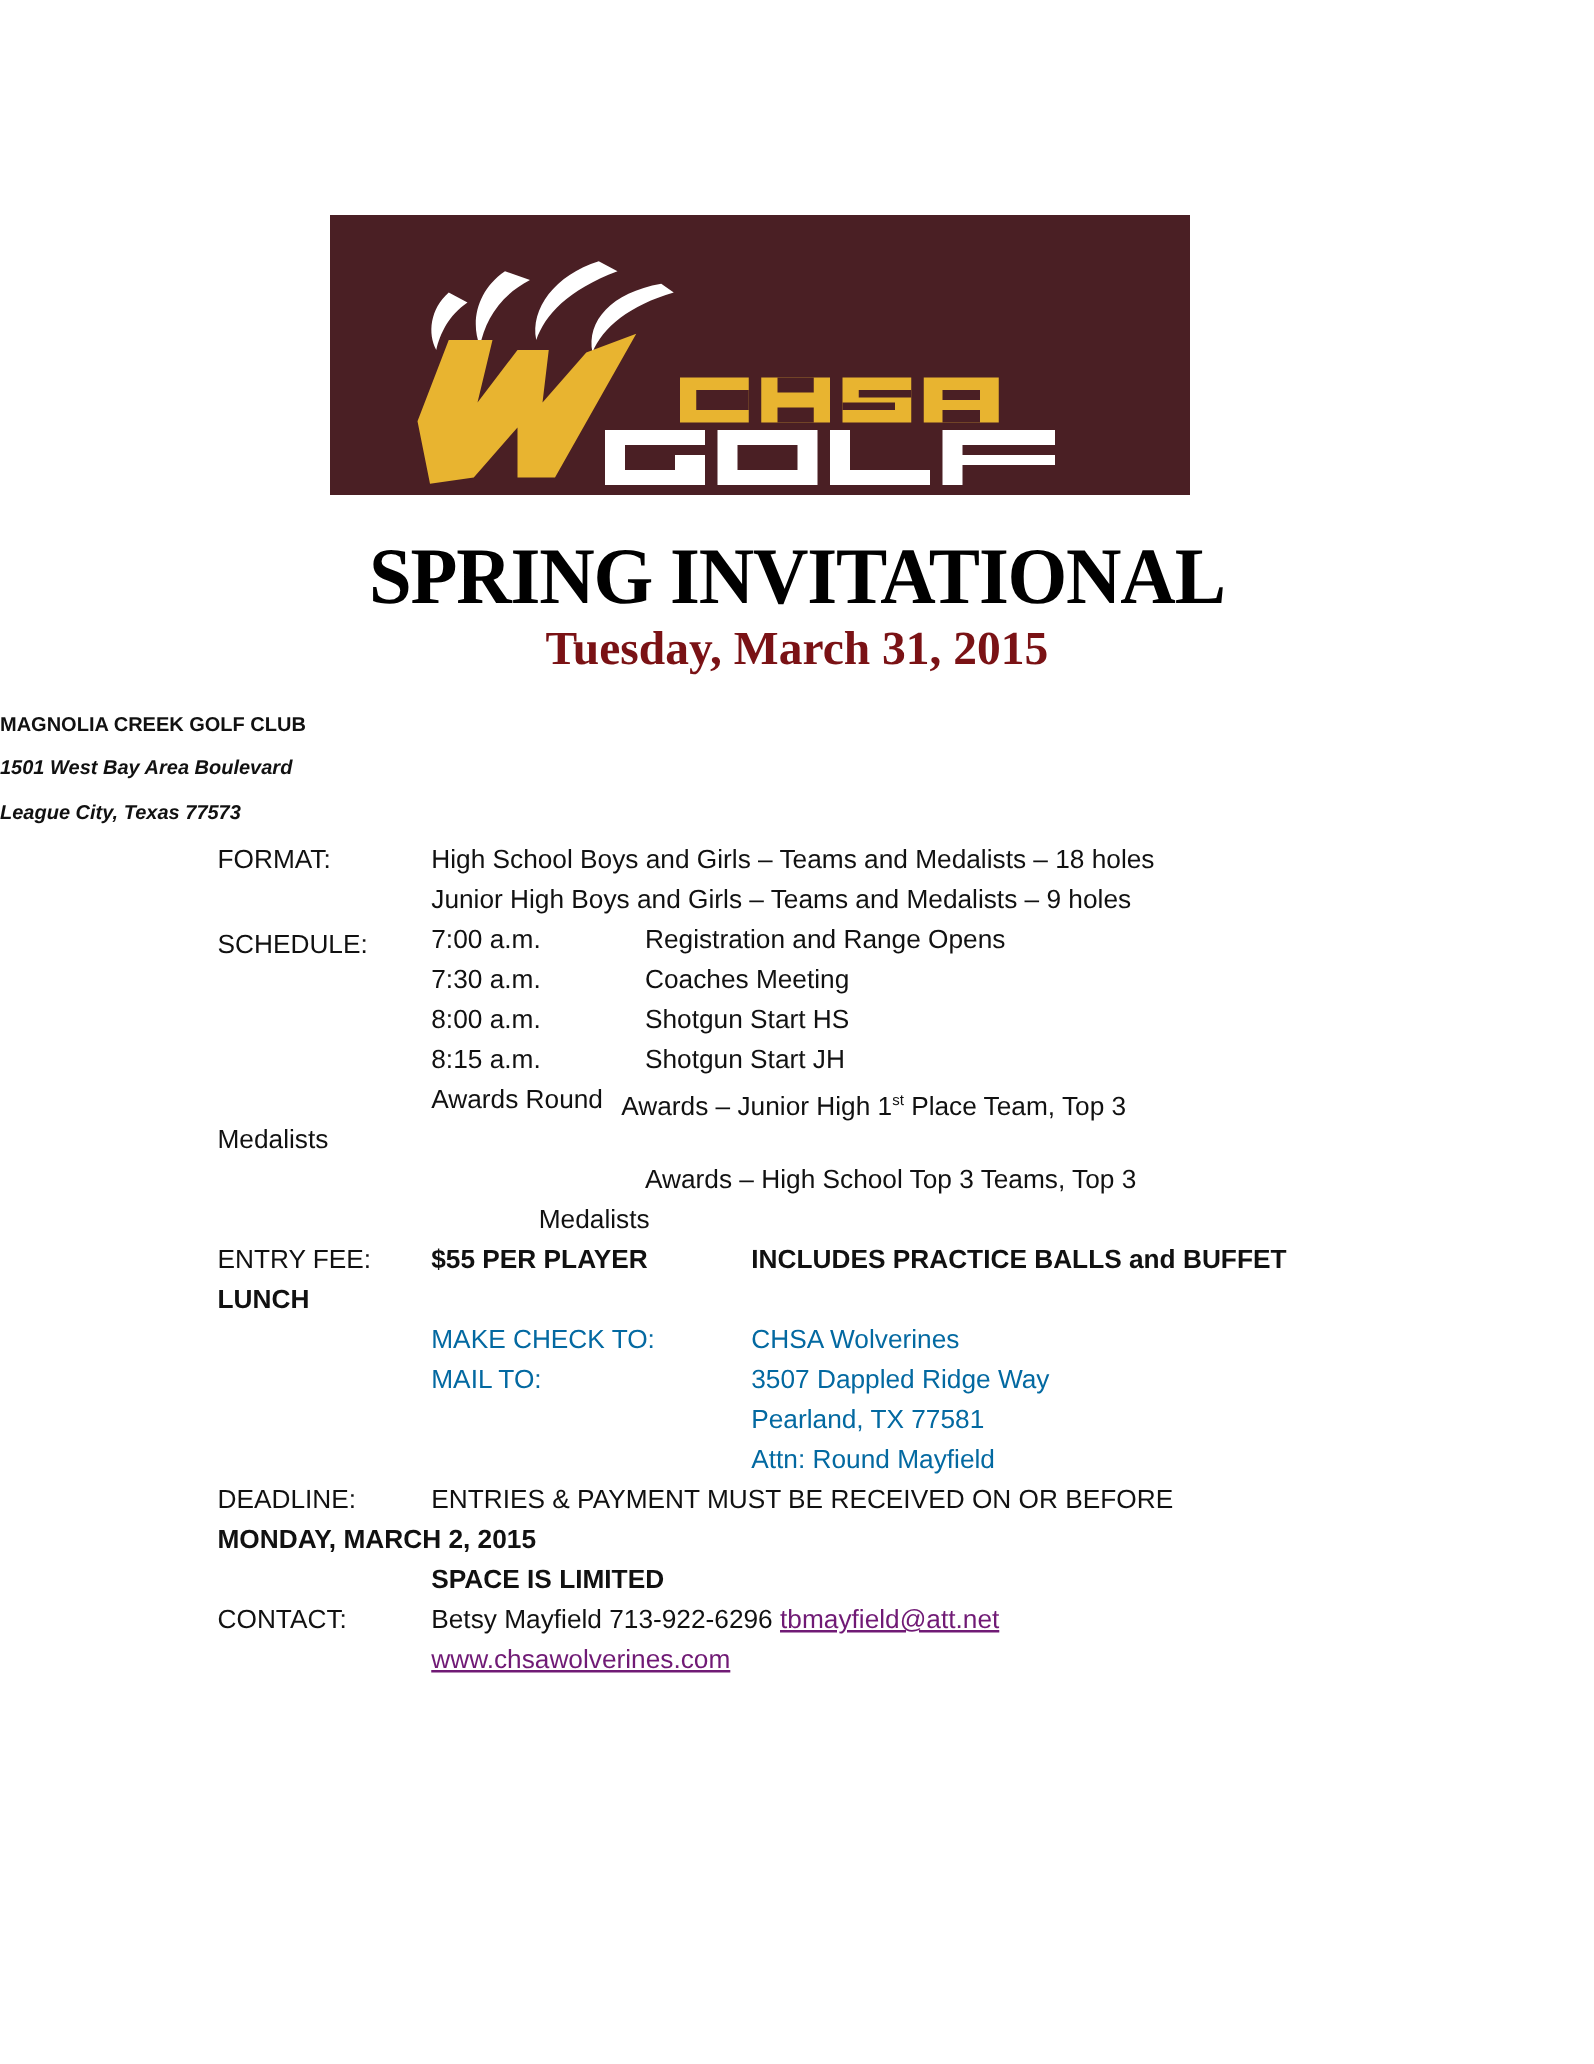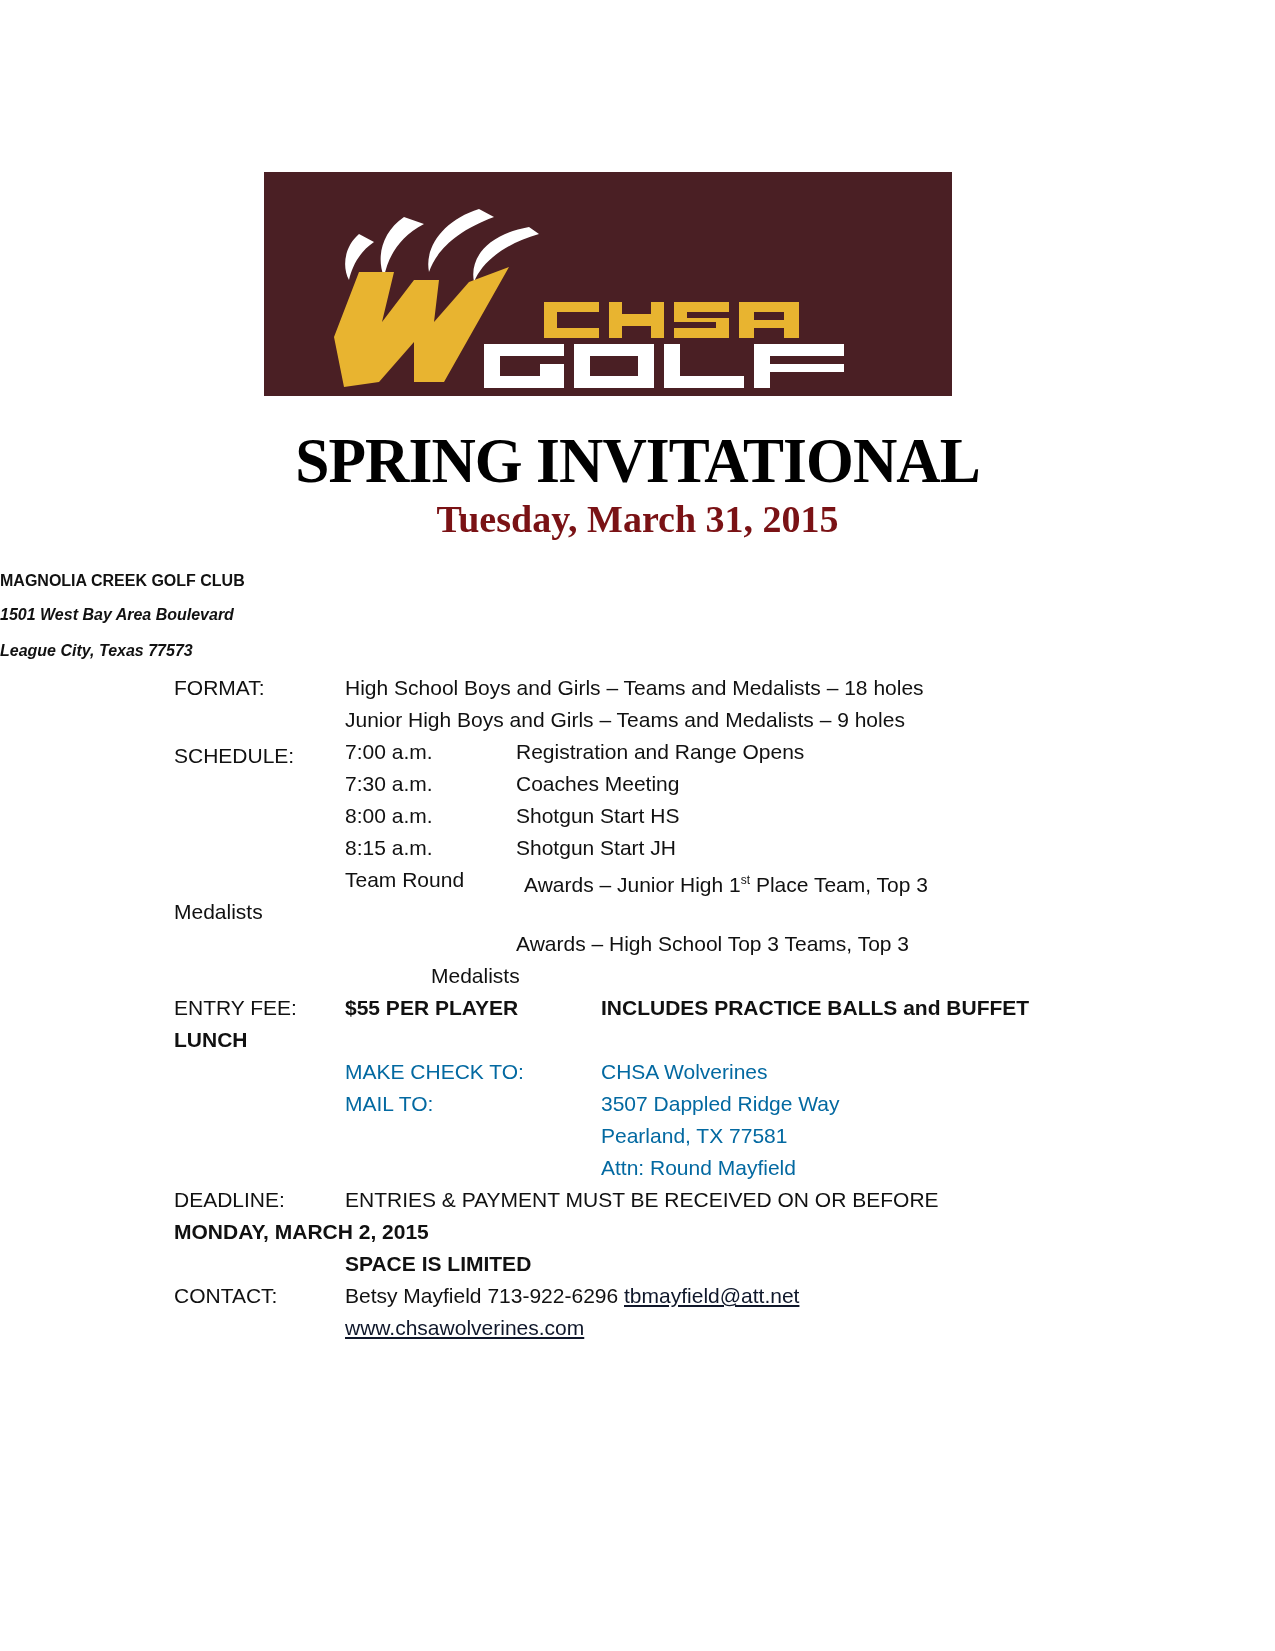--- a/index.html
+++ b/index.html
@@ -6,21 +6,21 @@
   body { width:1275px; height:1651px; position:relative; overflow:hidden; font-family:"Liberation Sans", sans-serif; color:#111; }
   .logo { position:absolute; left:264px; top:172px; width:688px; height:224px; background:#4a1f24; overflow:hidden; }
   .logo svg { position:absolute; left:0; top:0; }
   .title { position:absolute; left:0; width:1275px; top:424px; text-align:center; font-family:"Liberation Serif", serif; font-weight:bold; font-size:64px; letter-spacing:-1px; color:#000; transform:scaleX(0.96); }
   .date { position:absolute; left:0; width:1275px; top:497px; text-align:center; font-family:"Liberation Serif", serif; font-weight:bold; font-size:38px; color:#7a1215; }
   .center { position:absolute; left:0; width:1275px; text-align:left; font-size:16px; font-weight:bold; }
   .it { font-style:italic; }
   .line { position:absolute; font-size:21px; white-space:nowrap; line-height:28px; }
   .b { font-weight:bold; }
   .red { color:#0369a1; }
-  .link { color:#0f172a; text-decoration:underline; }
+  .link { color:#701a75; text-decoration:underline; }
   sup { font-size:12px; }
 </style>
 </head>
 <body>
 
 <div class="logo">
   <svg width="688" height="224" viewBox="0 0 688 224">
 
     <path d="M95,62 C80,75 78,95 85,108 C88,95 95,80 110,70 Z" fill="#ffffff"></path>
     <path d="M140,45 C118,60 112,85 120,105 C124,85 135,65 160,52 Z" fill="#ffffff"></path>
@@ -75,22 +75,22 @@
 
 <div class="line" style="left:174px; top:742px;">SCHEDULE:</div>
 <div class="line" style="left:345px; top:738px;">7:00 a.m.</div>
 <div class="line" style="left:516px; top:738px;">Registration and Range Opens</div>
 <div class="line" style="left:345px; top:770px;">7:30 a.m.</div>
 <div class="line" style="left:516px; top:770px;">Coaches Meeting</div>
 <div class="line" style="left:345px; top:802px;">8:00 a.m.</div>
 <div class="line" style="left:516px; top:802px;text-align:right;">Shotgun Start HS</div>
 <div class="line" style="left:345px; top:834px;">8:15 a.m.</div>
 <div class="line" style="left:516px; top:834px;">Shotgun Start JH</div>
-<div class="line" style="left:345px; top:866px;">Team Round</div>
-<div class="line" style="left:524px; top:866px;"><span>Awards – Junior High 1</span><sup>st</sup><span> Place Team, Top 3</span></div>
+<div class="line" style="left:345px; top:866px;">Awards Round</div>
+<div class="line" style="left:497px; top:866px;"><span>Awards – Junior High 1</span><sup>st</sup><span> Place Team, Top 3</span></div>
 <div class="line" style="left:174px; top:898px;">Medalists</div>
 <div class="line" style="left:516px; top:930px;">Awards – High School Top 3 Teams, Top 3</div>
 <div class="line" style="left:431px; top:962px;">Medalists</div>
 
 <div class="line" style="left:174px; top:994px;">ENTRY FEE:</div>
 <div class="line b" style="left:345px; top:994px;">$55 PER PLAYER</div>
 <div class="line b" style="left:601px; top:994px;">INCLUDES PRACTICE BALLS and BUFFET</div>
 <div class="line b" style="left:174px; top:1026px;">LUNCH</div>
 <div class="line red" style="left:345px; top:1058px;">MAKE CHECK TO:</div>
 <div class="line red" style="left:601px; top:1058px;">CHSA Wolverines</div>

